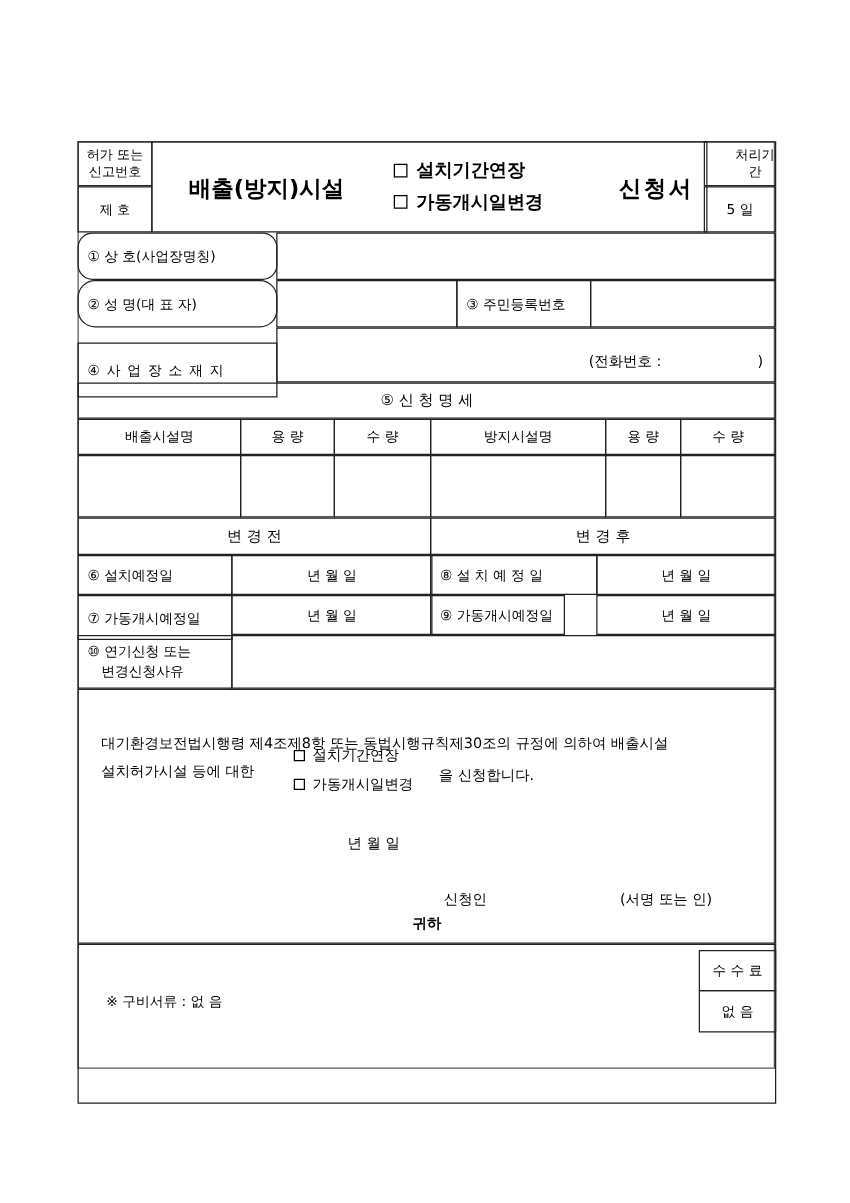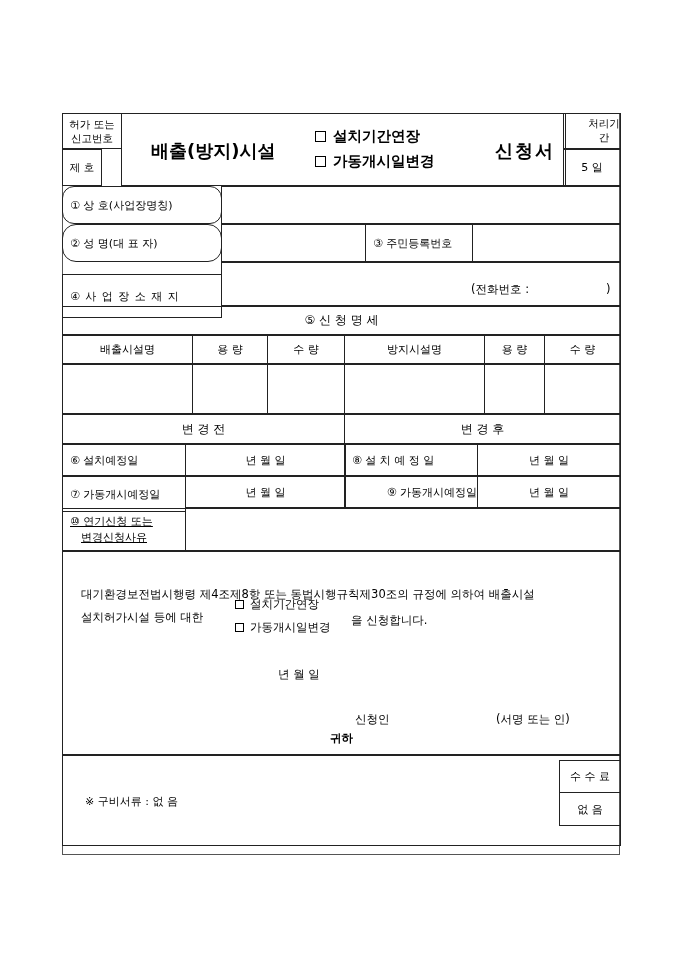--- a/index.html
+++ b/index.html
@@ -132,21 +132,21 @@
 
 <div class="page">
 
 
   <div class="frame">
 
     <div class="cell c tiny" style="left:-1px; top:-1px; width:60px; height:36px; flex-direction:column; line-height:1.35;">
       <span>허가 또는</span>
       <span>신고번호</span>
     </div>
-    <div class="cell c tiny" style="left:-1px; top:35px; width:40px; height:37px;">
+    <div class="cell c tiny" style="left:-1px; top:35px; width:60px; height:37px;">
       <span>제            호</span>
     </div>
 
     <div class="cell" style="left:58px; top:-1px; width:445px; height:73px;">
     </div>
     <div class="title-main" style="left:88px; top:25px;">배출(방지)시설</div>
 
     <div class="chk-line" style="left:252px; top:13px;">
       <span class="chkbox"></span>
       <span>설치기간연장</span>
@@ -254,28 +254,28 @@
     <div class="cell c sm" style="left:414px; top:330px; width:144px; height:32px;">
       <span>년          월          일</span>
     </div>
 
     <div class="cell l sm" style="left:-1px; top:362px; width:124px; height:36px;text-align:right;">
       <span>⑦ 가동개시예정일</span>
     </div>
     <div class="cell c sm" style="left:122px; top:362px; width:161px; height:32px;">
       <span>년          월          일</span>
     </div>
-    <div class="cell l sm" style="left:281px; top:362px; width:134px; height:32px;justify-content:flex-end;">
+    <div class="cell l sm" style="left:281px; top:362px; width:108px; height:32px;">
       <span>⑨ 가동개시예정일</span>
     </div>
     <div class="cell c sm" style="left:414px; top:362px; width:144px; height:32px;">
       <span>년          월          일</span>
     </div>
 
-    <div class="cell l sm" style="left:-1px; top:394px; width:124px; height:43px; flex-direction:column; align-items:flex-start; justify-content:center; line-height:1.45;text-decoration:underline;">
+    <div class="cell l sm" style="left:-1px; top:394px; width:124px; height:43px; flex-direction:column; align-items:flex-start; justify-content:center; line-height:1.45;">
       <span>⑩ 연기신청 또는</span>
       <span style="padding-left:11px;">변경신청사유</span>
     </div>
     <div class="cell l sm" style="left:122px; top:394px; width:436px; height:43px;">
       <span></span>
     </div>
 
     <div class="cell" style="left:-1px; top:437px; width:559px; height:204px;"></div>
 
     <div class="decl" style="left:18px; top:458px;margin-top:14px;">대기환경보전법시행령 제4조제8항 또는 동법시행규칙제30조의 규정에 의하여 배출시설</div>
@@ -292,21 +292,21 @@
     </div>
 
     <div class="decl" style="left:288px; top:498px;">을  신청합니다.</div>
 
     <div class="decl" style="left:215px; top:552px;">년          월          일</div>
 
     <div class="decl" style="left:292px; top:597px;">신청인</div>
     <div class="decl" style="left:433px; top:597px;">(서명 또는 인)</div>
     <div class="decl bold" style="left:267px; top:616px;">귀하</div>
 
-    <div class="cell l sm" style="left:-1px; top:641px; width:559px; height:91px; padding-left:22px; align-items:flex-start; padding-top:38px;text-align:right;">
+    <div class="cell l sm" style="left:-1px; top:641px; width:559px; height:128px; padding-left:22px; align-items:flex-start; padding-top:38px;text-align:right;">
       <span>※ 구비서류 :  없  음</span>
     </div>
 
     <div class="cell c sm" style="left:496px; top:646px; width:62px; height:33px;">
       <span>수  수  료</span>
     </div>
     <div class="cell c sm" style="left:496px; top:678px; width:62px; height:34px;">
       <span>없        음</span>
     </div>
 

